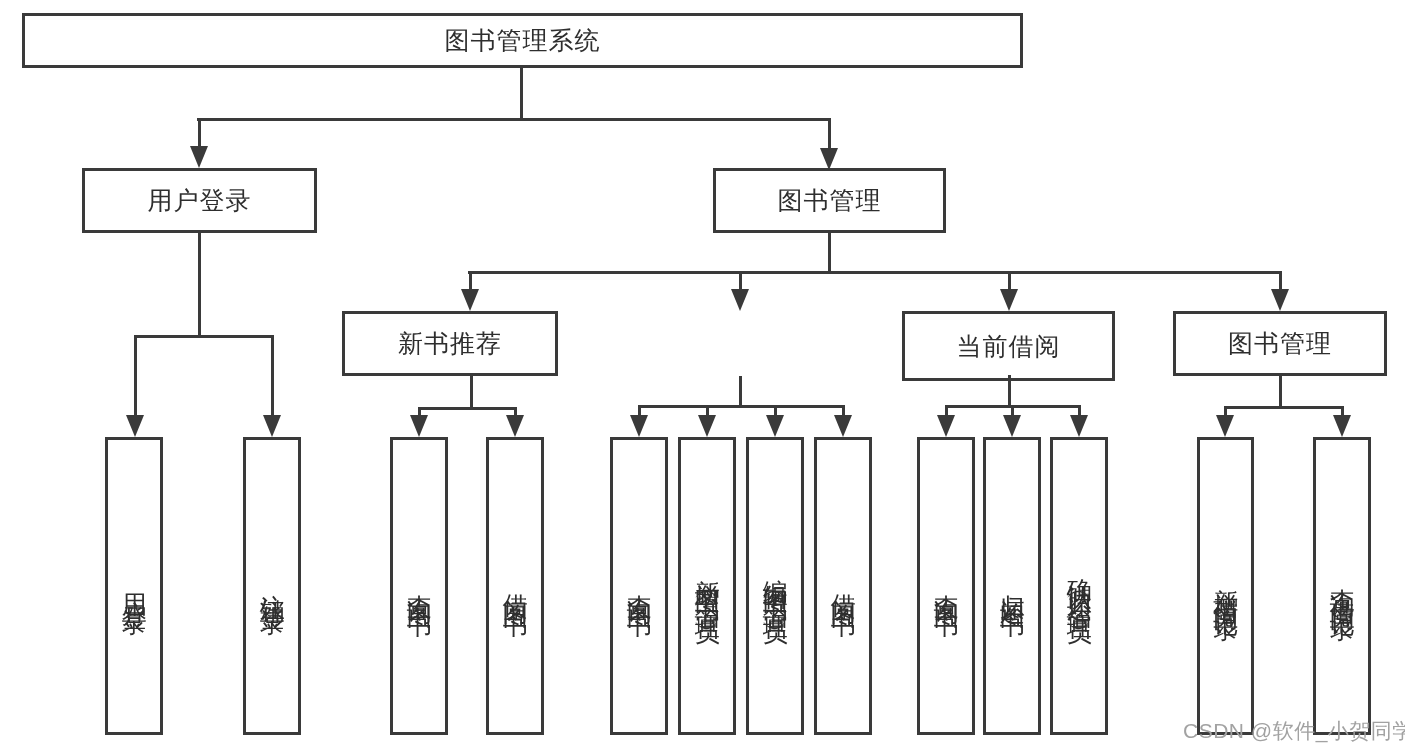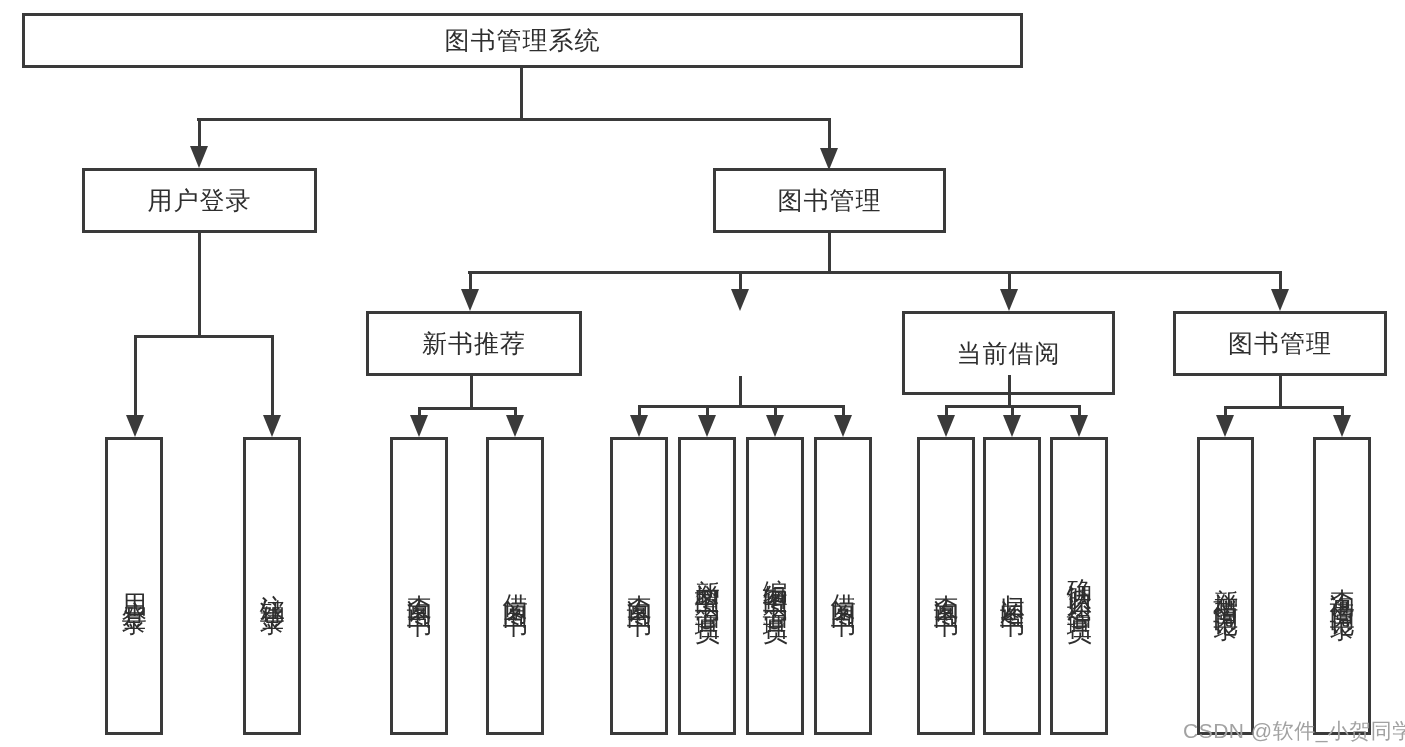--- a/index.html
+++ b/index.html
@@ -70,24 +70,24 @@
   </div>
 
   <div class="box" style="left:82px;top:168px;width:235px;height:65px">
     <span>用户登录</span>
   </div>
 
   <div class="box" style="left:713px;top:168px;width:233px;height:65px">
     <span>图书管理</span>
   </div>
 
-  <div class="box" style="left:366px;top:311px;width:216px;height:65px">
+  <div class="box" style="left:342px;top:311px;width:216px;height:65px">
     <span>新书推荐</span>
   </div>
-  <div class="box" style="left:902px;top:311px;width:213px;height:84px">
+  <div class="box" style="left:902px;top:311px;width:213px;height:70px">
     <span>当前借阅</span>
   </div>
   <div class="box" style="left:1173px;top:311px;width:214px;height:65px">
     <span>图书管理</span>
   </div>
 
   <div class="box v" style="left:105px;top:437px;width:58px;height:298px">
     <span>用户登录</span>
   </div>
   <div class="box v" style="left:243px;top:437px;width:58px;height:298px">

